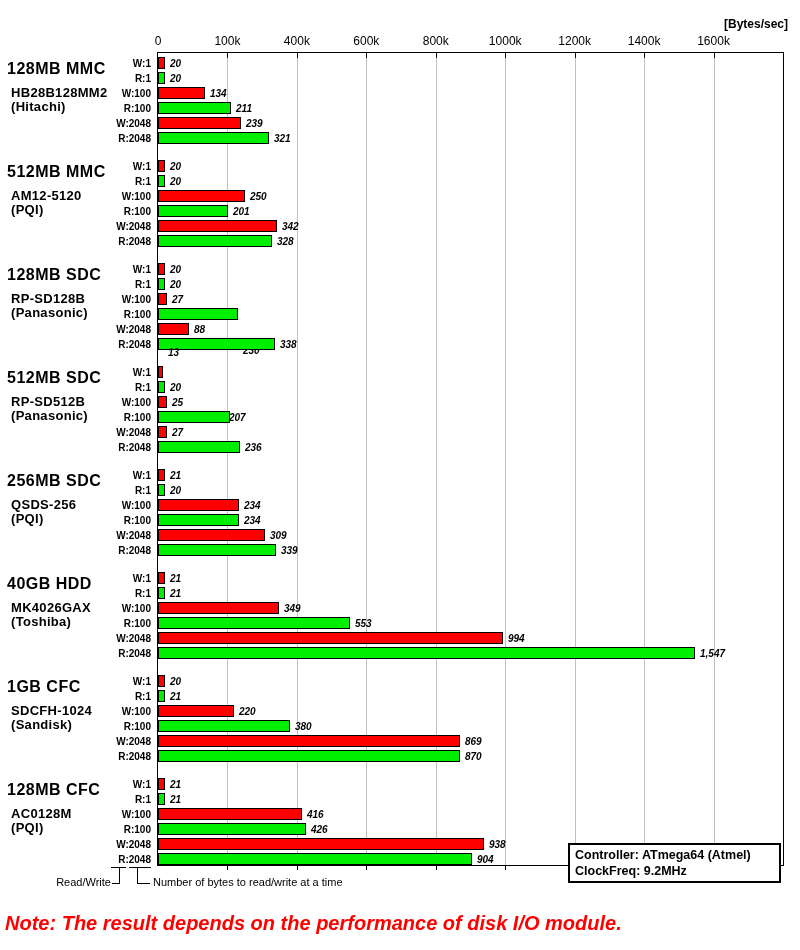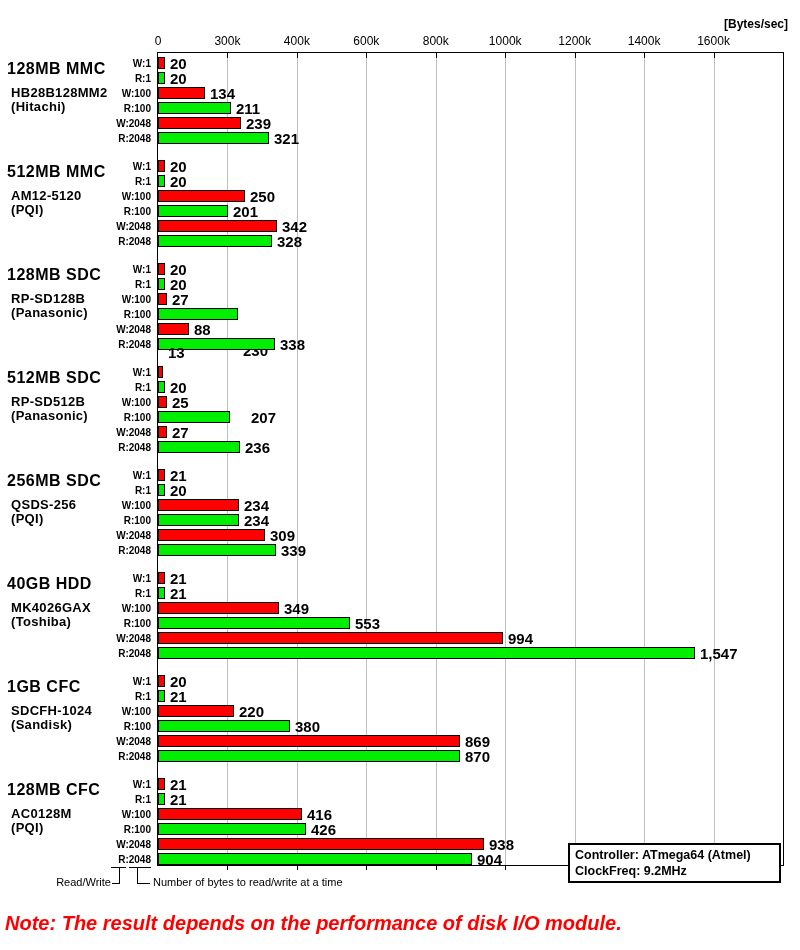--- a/index.html
+++ b/index.html
@@ -8,21 +8,21 @@
   .abs{position:absolute;}
   #chart-title{left:170px;top:4px;font-size:23px;font-weight:bold;letter-spacing:0px;white-space:nowrap;}
   #unit-label{left:724px;top:17px;font-size:12px;font-weight:bold;white-space:nowrap;}
   #plot-area{left:157px;top:52px;width:627px;height:814px;border:1px solid #000;box-sizing:border-box;background:#fff;}
   .tick-label{top:34px;width:60px;text-align:center;font-size:12px;white-space:nowrap;}
   .gridline{width:1px;}
   .tickmark{width:1px;background:#000;}
   .row-label{width:154px;text-align:right;padding-right:3px;font-size:10px;font-weight:bold;
              height:12px;line-height:12px;white-space:nowrap;box-sizing:border-box;}
   .bar{height:12px;border:1px solid #000;box-sizing:border-box;}
-  .bar-value{font-size:15px;font-weight:bold;height:12px;line-height:12px;white-space:nowrap;}
+  .bar-value{font-size:10px;font-weight:bold;height:12px;line-height:12px;white-space:nowrap;font-style:italic;}
   .dev-size{left:7px;font-size:16px;font-weight:bold;letter-spacing:.5px;white-space:nowrap;}
   .dev-model{left:11px;font-size:13px;font-weight:bold;letter-spacing:.3px;white-space:nowrap;}
   .dev-maker{left:11px;font-size:13px;font-weight:bold;letter-spacing:.3px;white-space:nowrap;}
   #legend-box{left:568px;top:843px;width:213px;border:2px solid #000;box-sizing:border-box;
               padding:2px 5px;font-size:12.5px;font-weight:bold;line-height:16px;background:#fff;}
   .conn{background:#000;}
   #ann-readwrite{left:20px;top:876px;width:91px;text-align:right;font-size:11px;white-space:nowrap;}
   #ann-bytes{left:153px;top:876px;font-size:11px;white-space:nowrap;}
   #note-text{left:5px;top:912px;font-size:20px;font-weight:bold;font-style:italic;white-space:nowrap;}
 </style>
@@ -31,21 +31,21 @@
 
 <div id="page">
 
 
   <div class="abs" id="unit-label">[Bytes/sec]</div>
 
   <div class="abs" id="plot-area"></div>
 
   <div class="abs" id="chart-layer" style="left:0;top:0;width:800px;height:950px;">
       <div class="abs tick-label" style="left: 128px; top: 34px;">0</div>
-      <div class="abs tick-label" style="left: 197.444px; top: 34px;">300k</div>
+      <div class="abs tick-label" style="left: 197.444px; top: 34px;">100k</div>
       <div class="abs gridline" style="left: 227.444px; top: 53px; height: 812px; background: rgb(192, 192, 192);"></div>
       <div class="abs tickmark" style="left: 227.444px; top: 53px; height: 5px;"></div>
       <div class="abs tickmark" style="left: 227.444px; top: 866px; height: 4px;"></div>
       <div class="abs tick-label" style="left: 266.889px; top: 34px;">400k</div>
       <div class="abs gridline" style="left: 296.889px; top: 53px; height: 812px; background: rgb(192, 192, 192);"></div>
       <div class="abs tickmark" style="left: 296.889px; top: 53px; height: 5px;"></div>
       <div class="abs tickmark" style="left: 296.889px; top: 866px; height: 4px;"></div>
       <div class="abs tick-label" style="left: 336.333px; top: 34px;">600k</div>
       <div class="abs gridline" style="left: 366.333px; top: 53px; height: 812px; background: rgb(192, 192, 192);"></div>
       <div class="abs tickmark" style="left: 366.333px; top: 53px; height: 5px;"></div>
@@ -140,21 +140,21 @@
       <div class="abs bar" style="left: 158px; top: 366px; width: 5px; background: rgb(255, 0, 0); border-color: rgb(0, 0, 0);"></div>
       <div class="abs bar-value" style="left: 168px; top: 347px;">13</div>
       <div class="abs row-label" style="left: 0px; top: 382px;">R:1</div>
       <div class="abs bar" style="left: 158px; top: 381px; width: 7px; background: rgb(0, 238, 0); border-color: rgb(0, 0, 0);"></div>
       <div class="abs bar-value" style="left: 170px; top: 382px;">20</div>
       <div class="abs row-label" style="left: 0px; top: 397px;">W:100</div>
       <div class="abs bar" style="left: 158px; top: 396px; width: 9px; background: rgb(255, 0, 0); border-color: rgb(0, 0, 0);"></div>
       <div class="abs bar-value" style="left: 172px; top: 397px;">25</div>
       <div class="abs row-label" style="left: 0px; top: 412px;">R:100</div>
       <div class="abs bar" style="left: 158px; top: 411px; width: 72px; background: rgb(0, 238, 0); border-color: rgb(0, 0, 0);"></div>
-      <div class="abs bar-value" style="left: 251px; top: 412px;">207</div>
+      <div class="abs bar-value" style="left: 229px; top: 412px;">207</div>
       <div class="abs row-label" style="left: 0px; top: 427px;">W:2048</div>
       <div class="abs bar" style="left: 158px; top: 426px; width: 9px; background: rgb(255, 0, 0); border-color: rgb(0, 0, 0);"></div>
       <div class="abs bar-value" style="left: 172px; top: 427px;">27</div>
       <div class="abs row-label" style="left: 0px; top: 442px;">R:2048</div>
       <div class="abs bar" style="left: 158px; top: 441px; width: 82px; background: rgb(0, 238, 0); border-color: rgb(0, 0, 0);"></div>
       <div class="abs bar-value" style="left: 245px; top: 442px;">236</div>
       <div class="abs dev-size" style="top: 472px;">256MB SDC</div>
       <div class="abs dev-model" style="top: 497px;">QSDS-256</div>
       <div class="abs dev-maker" style="top: 511px;">(PQI)</div>
       <div class="abs row-label" style="left: 0px; top: 470px;">W:1</div>

